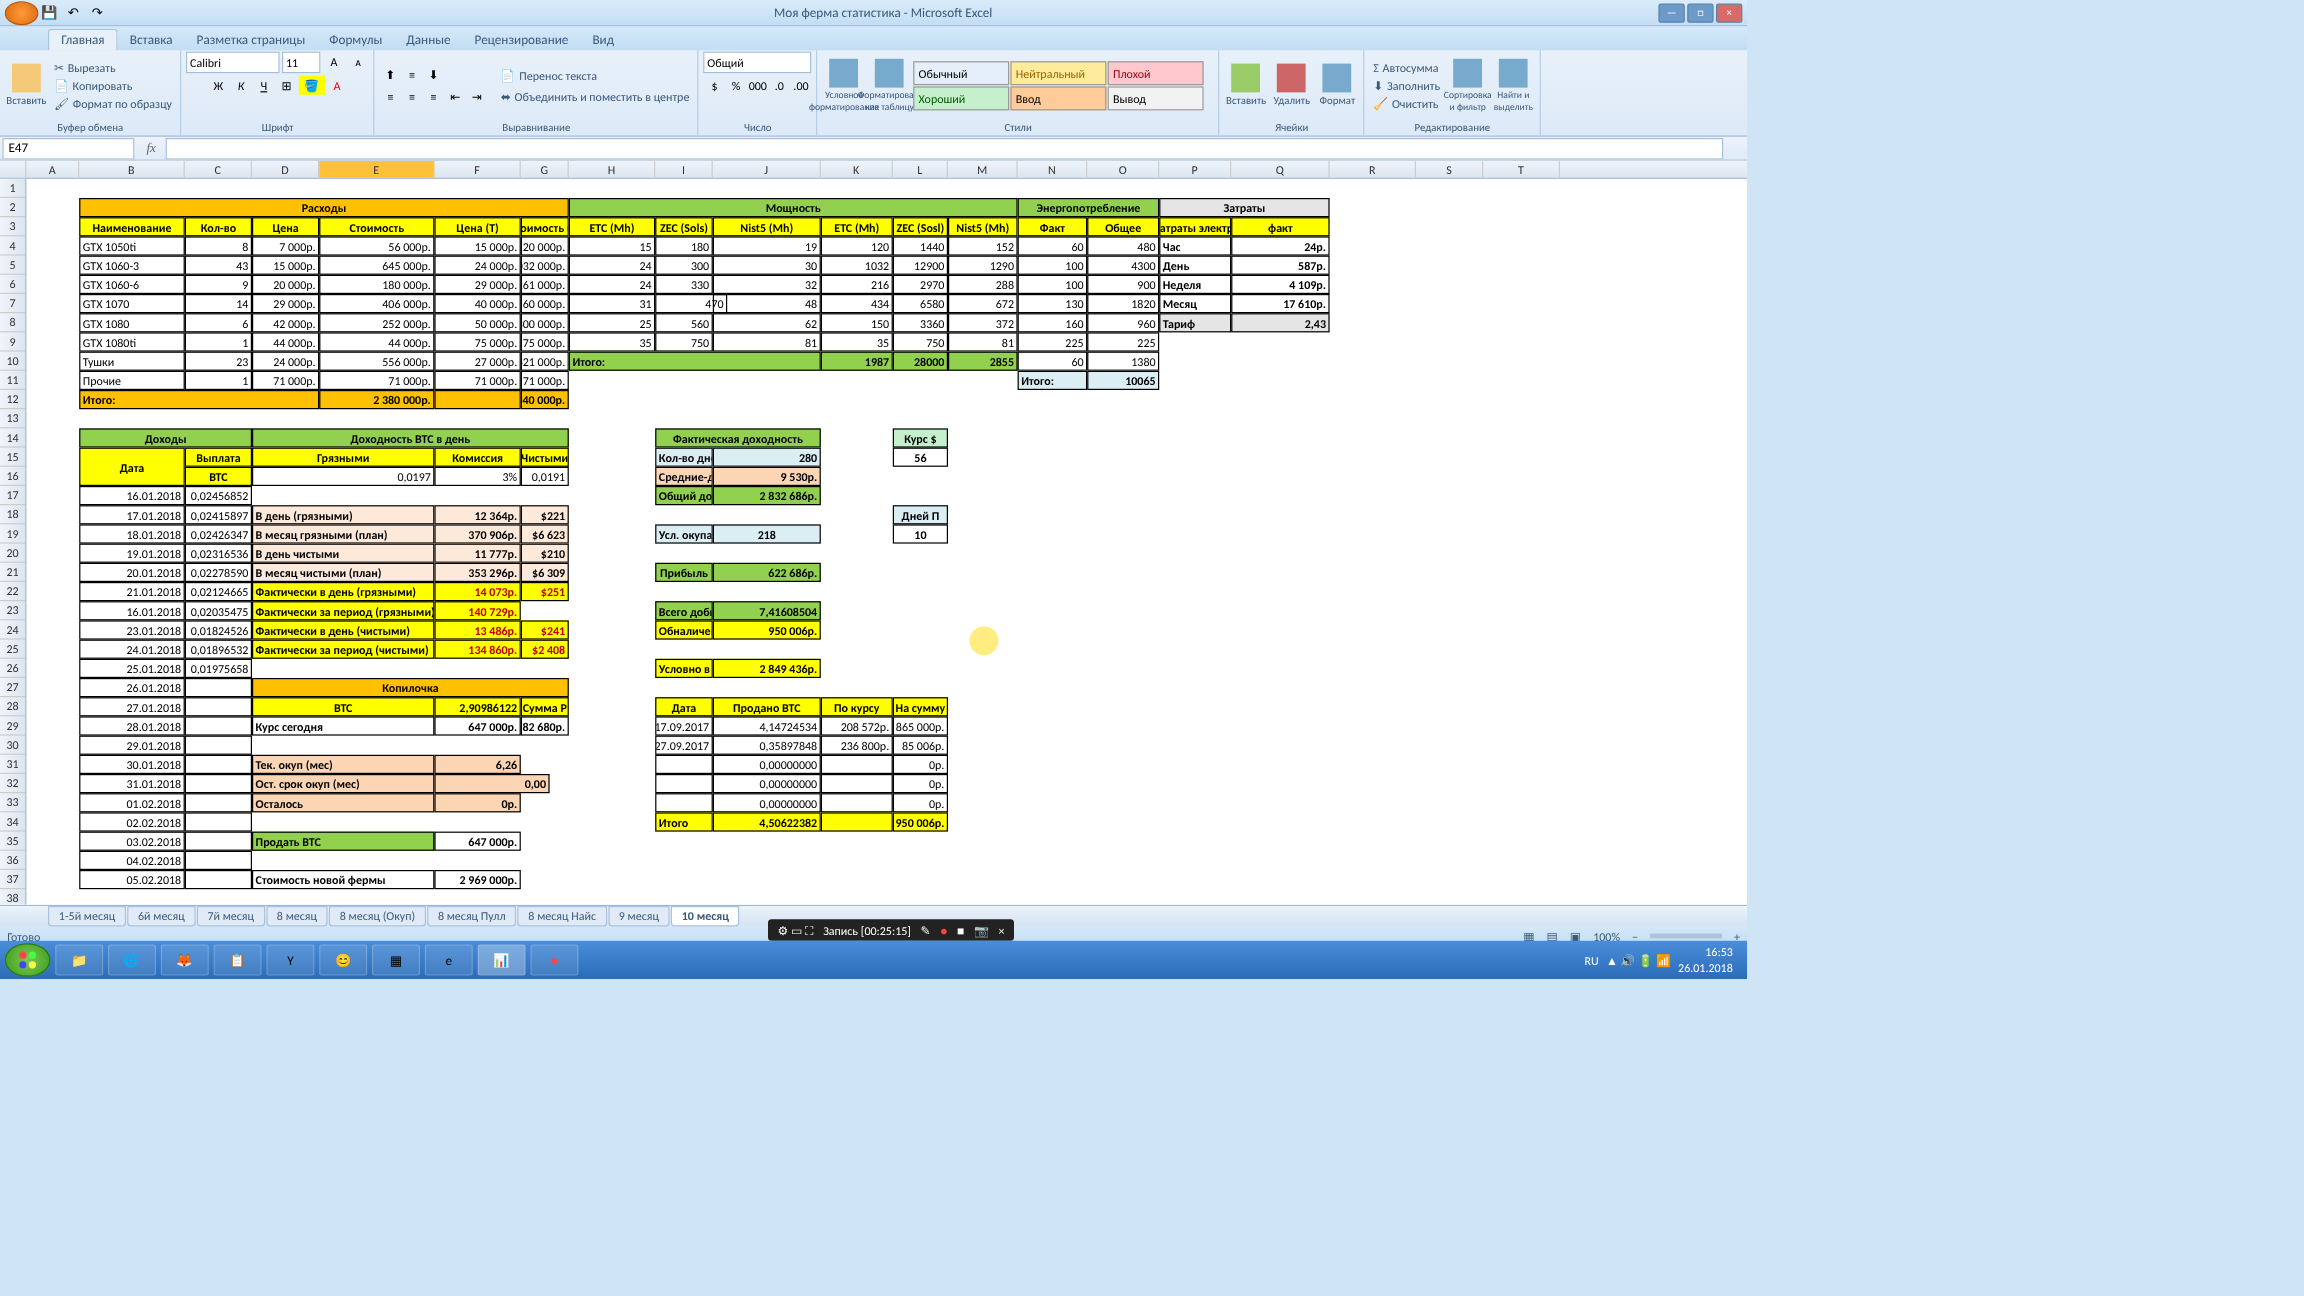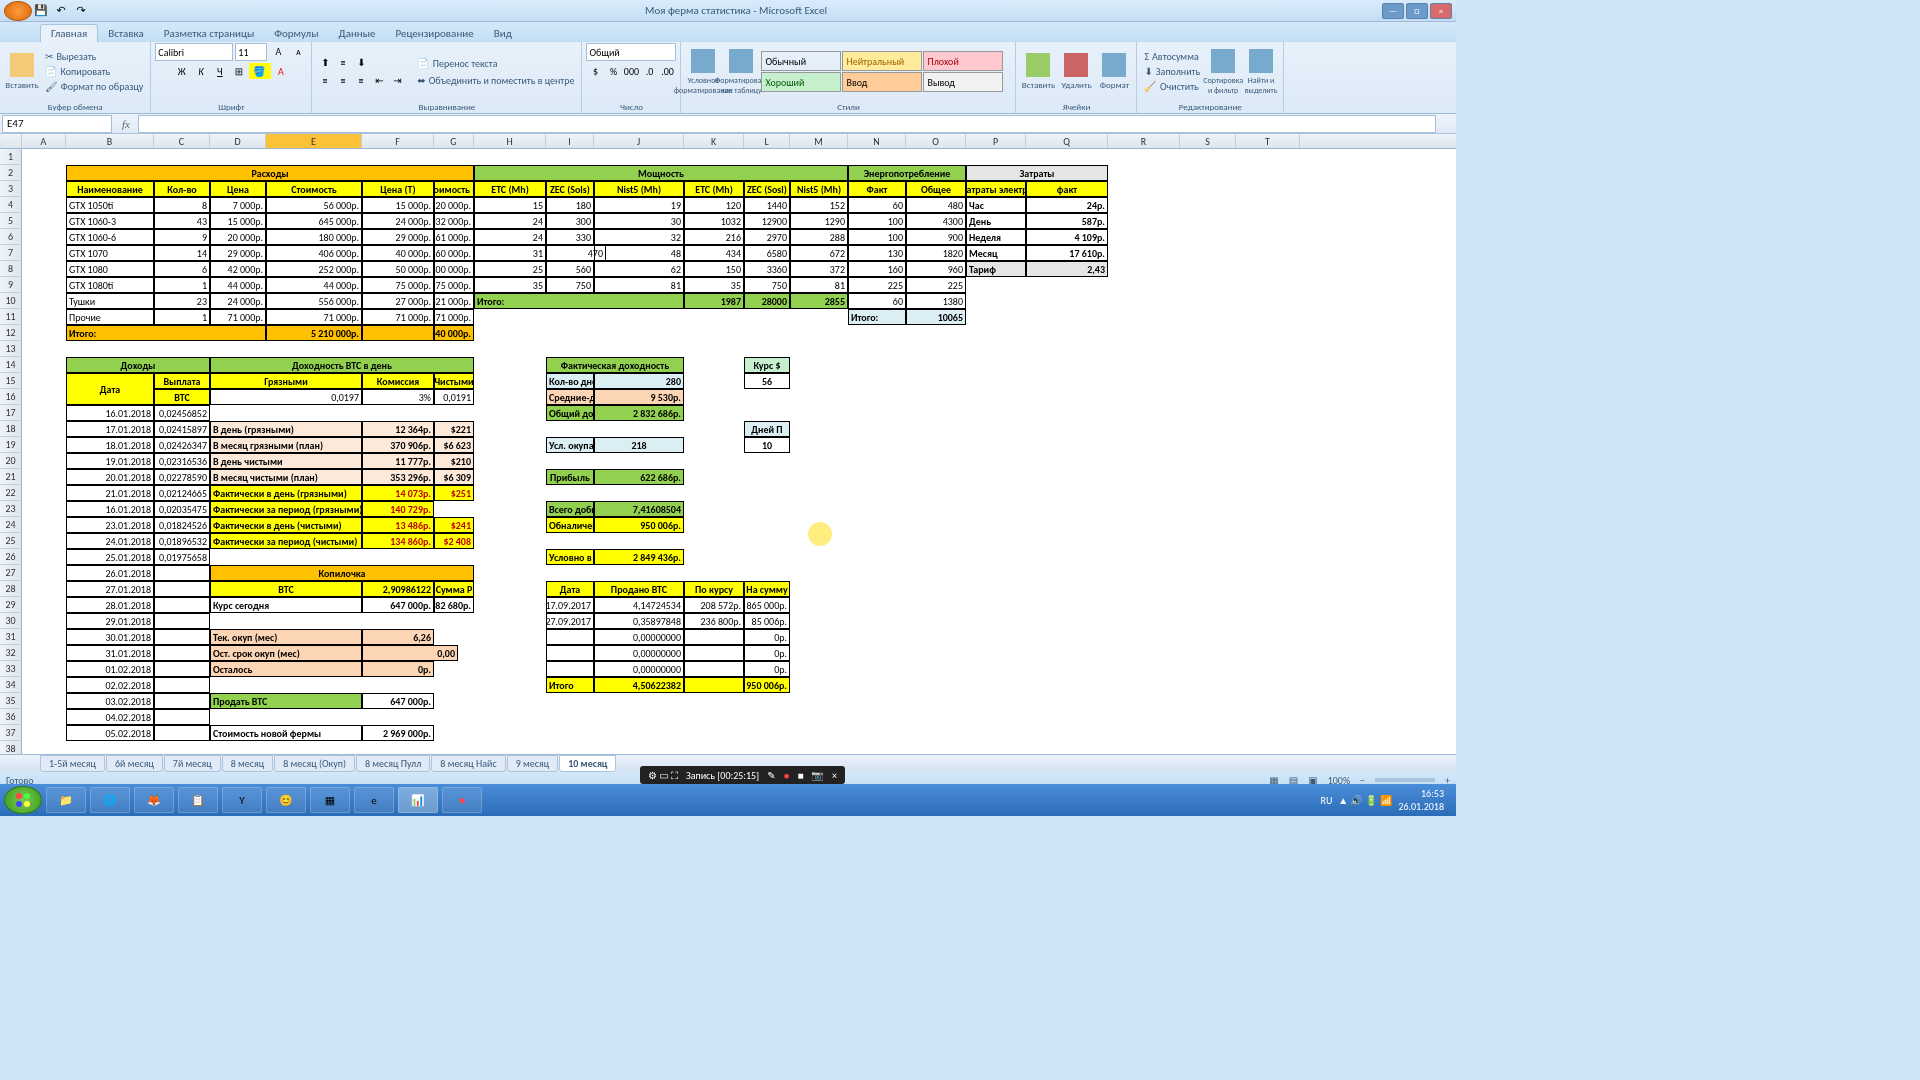--- a/index.html
+++ b/index.html
@@ -420,21 +420,21 @@
         <div class="cell r bord" style="left: 884px; top: 144px; width: 60px;">1380</div>
         <div class="cell bord" style="left: 44px; top: 160px; width: 88px;">Прочие</div>
         <div class="cell r bord" style="left: 132px; top: 160px; width: 56px;">1</div>
         <div class="cell r bord" style="left: 188px; top: 160px; width: 56px;">71 000р.</div>
         <div class="cell r bord" style="left: 244px; top: 160px; width: 96px;">71 000р.</div>
         <div class="cell r bord" style="left: 340px; top: 160px; width: 72px;">71 000р.</div>
         <div class="cell r bord" style="left: 412px; top: 160px; width: 40px;">71 000р.</div>
         <div class="cell b bg-ltblue bord" style="left: 826px; top: 160px; width: 58px;">Итого:</div>
         <div class="cell r b bg-ltblue bord" style="left: 884px; top: 160px; width: 60px;">10065</div>
         <div class="cell b bg-orange bord" style="left: 44px; top: 176px; width: 200px;">Итого:</div>
-        <div class="cell r b bg-orange bord" style="left: 244px; top: 176px; width: 96px;">5 210 000р.</div>
+        <div class="cell r b bg-orange bord" style="left: 244px; top: 176px; width: 96px;">2 380 000р.</div>
         <div class="cell bg-orange bord" style="left: 340px; top: 176px; width: 72px;"></div>
         <div class="cell r b bg-orange bord" style="left: 412px; top: 176px; width: 40px;">3 040 000р.</div>
         <div class="cell c b bg-green bord" style="left: 44px; top: 208px; width: 144px;">Доходы</div>
         <div class="cell c b bg-yellow bord" style="left: 44px; top: 224px; width: 88px;;height:32px">Дата</div>
         <div class="cell c b bg-yellow bord" style="left: 132px; top: 224px; width: 56px;">Выплата</div>
         <div class="cell c b bg-yellow bord" style="left: 132px; top: 240px; width: 56px;">BTC</div>
         <div class="cell r bord" style="left: 44px; top: 256px; width: 88px;">16.01.2018</div>
         <div class="cell r bord" style="left: 132px; top: 256px; width: 56px;">0,02456852</div>
         <div class="cell r bord" style="left: 44px; top: 272px; width: 88px;">17.01.2018</div>
         <div class="cell r bord" style="left: 132px; top: 272px; width: 56px;">0,02415897</div>

